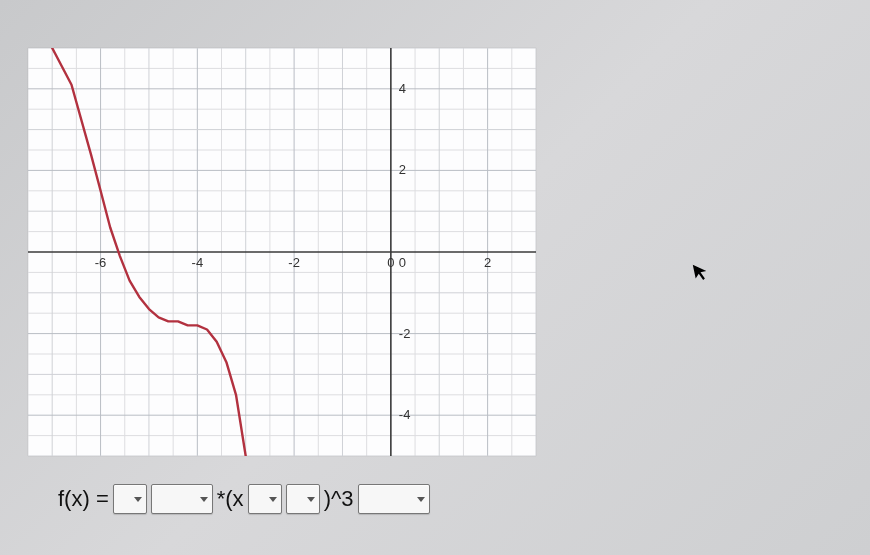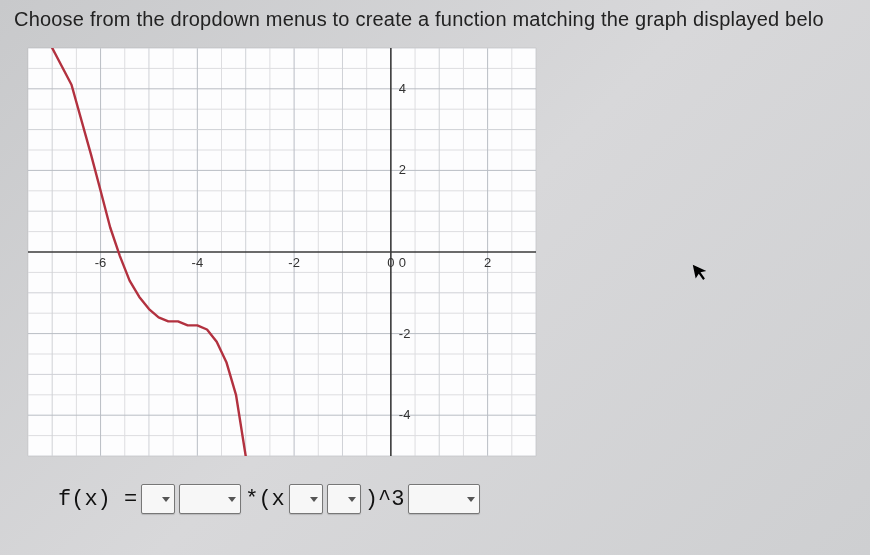--- a/index.html
+++ b/index.html
@@ -41,21 +41,20 @@
   .chart-wrap svg { display:block; }
   .eq-row {
     position: absolute;
     top: 484px;
     left: 58px;
     display: flex;
     align-items: center;
     gap: 4px;
     font-size: 22px;
     color: #111;
-    font-family: Liberation Mono, monospace;
   }
   .eq-text { font-size: 22px; }
   .dd {
     height: 30px;
     border: 1px solid #777;
     background: #f7f7f7;
     border-radius: 2px;
     display: inline-flex;
     align-items: center;
     justify-content: flex-end;
@@ -83,21 +82,20 @@
     color: #000;
     transform: rotate(-12deg);
     pointer-events: none;
   }
 </style>
 </head>
 <body>
 
 <div class="page">
 
-  <div class="instruction">Choose from the dropdown menus to create a function matching the graph displayed belo</div>
 
   <div class="chart-wrap">
     <svg id="chart-svg" width="508" height="408" viewBox="0 0 508 408">
         <line x1="0" y1="0" x2="0" y2="408" stroke="#dddde0" stroke-width="1"></line>
         <line x1="48.38095238095238" y1="0" x2="48.38095238095238" y2="408" stroke="#dddde0" stroke-width="1"></line>
         <line x1="96.76190476190476" y1="0" x2="96.76190476190476" y2="408" stroke="#dddde0" stroke-width="1"></line>
         <line x1="145.14285714285714" y1="0" x2="145.14285714285714" y2="408" stroke="#dddde0" stroke-width="1"></line>
         <line x1="193.52380952380952" y1="0" x2="193.52380952380952" y2="408" stroke="#dddde0" stroke-width="1"></line>
         <line x1="241.9047619047619" y1="0" x2="241.9047619047619" y2="408" stroke="#dddde0" stroke-width="1"></line>
         <line x1="290.2857142857143" y1="0" x2="290.2857142857143" y2="408" stroke="#dddde0" stroke-width="1"></line>

